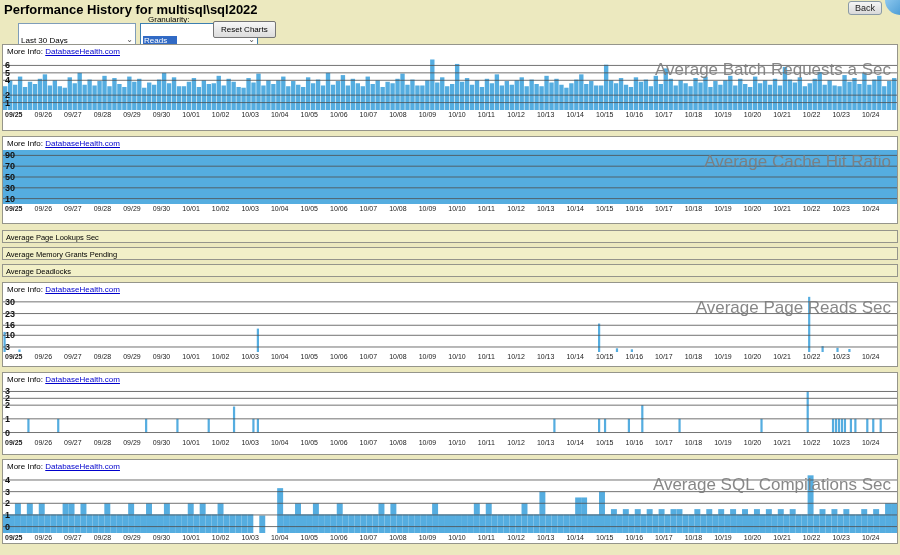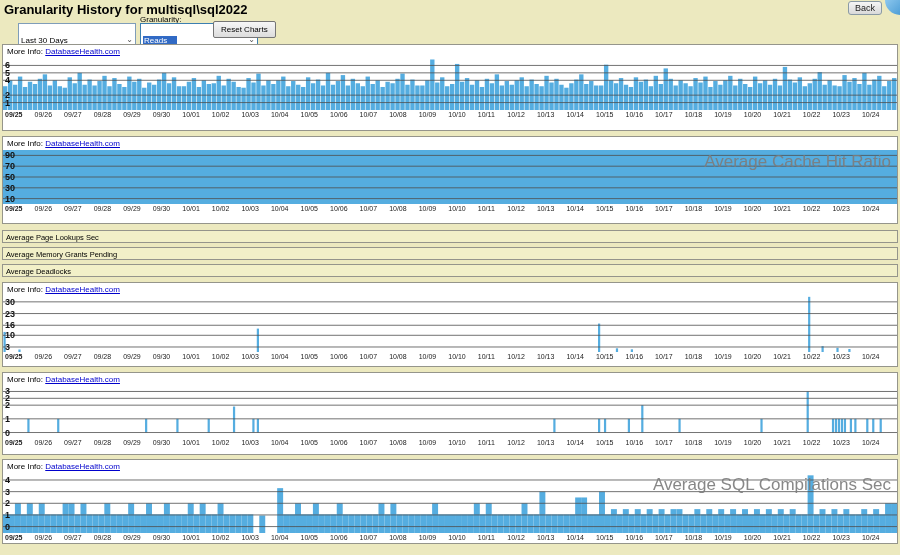--- a/index.html
+++ b/index.html
@@ -29,31 +29,31 @@
 
   .collapsed{margin:0 2px;height:13px;background:#F2F0C8;border:1px solid #95958B;box-sizing:border-box;font-size:7.5px;color:#000;padding:2px 0 0 3px;cursor:pointer}
 
   .mt5{margin-top:5px}.mt6{margin-top:6px}.mt4{margin-top:4px}
   .h87{height:87px}.h88{height:88px}.h85{height:85px}.h83{height:83px}
 </style>
 </head>
 <body>
 
 <div class="header">
-  <div class="app-title">Granularity History for multisql\sql2022</div>
+  <div class="app-title">Performance History for multisql\sql2022</div>
   <button class="back-btn">Back</button>
   <div class="corner-wedge"></div>
 
   <span class="ctl-label" style="left:18px;top:24px">Time Frame:</span>
   <div class="sel" style="left:18px;top:23px">
     <span>Last 30 Days</span>
     <span class="arrow">⌄</span>
   </div>
 
-  <span class="ctl-label" style="left:140px;top:15px">Granularity:</span>
+  <span class="ctl-label" style="left:148px;top:15px">Granularity:</span>
   <div class="sel focused" style="left:140px;top:23px">
     <span class="hl">Reads</span>
     <span class="arrow">⌄</span>
   </div>
 
   <button class="reset-btn">Reset Charts</button>
 </div>
 
 <div class="panel h87">
   <div class="more-info">
@@ -246,20 +246,21 @@
         <line x1="0" y1="14.857142857142854" x2="890" y2="14.857142857142854" stroke="#4F4F4F" stroke-width="0.8"></line>
         <line x1="0" y1="22.28571428571429" x2="890" y2="22.28571428571429" stroke="#4F4F4F" stroke-width="0.8"></line>
         <line x1="0" y1="37.142857142857146" x2="890" y2="37.142857142857146" stroke="#4F4F4F" stroke-width="0.8"></line>
         <line x1="0" y1="44.57142857142857" x2="890" y2="44.57142857142857" stroke="#4F4F4F" stroke-width="0.8"></line>
         <text x="2" y="10.42857142857143" font-size="9" font-weight="bold" fill="#111" font-family="Liberation Sans, sans-serif">6</text>
         <text x="2" y="17.857142857142854" font-size="9" font-weight="bold" fill="#111" font-family="Liberation Sans, sans-serif">5</text>
         <text x="2" y="25.28571428571429" font-size="9" font-weight="bold" fill="#111" font-family="Liberation Sans, sans-serif">4</text>
         <text x="2" y="40.142857142857146" font-size="9" font-weight="bold" fill="#111" font-family="Liberation Sans, sans-serif">2</text>
         <text x="2" y="47.57142857142857" font-size="9" font-weight="bold" fill="#111" font-family="Liberation Sans, sans-serif">1</text>
       </svg>
+    <div class="chart-title">Average Batch Requests a Sec</div>
   </div>
   <div class="x-axis">
       <span class="first" style="left: 2px;">09/25</span>
       <span style="left: 31.55px;">09/26</span>
       <span style="left: 61.1px;">09/27</span>
       <span style="left: 90.65px;">09/28</span>
       <span style="left: 120.2px;">09/29</span>
       <span style="left: 149.75px;">09/30</span>
       <span style="left: 179.3px;">10/01</span>
       <span style="left: 208.85px;">10/02</span>
@@ -368,20 +369,21 @@
         <line x1="0" y1="17.55223880597015" x2="890" y2="17.55223880597015" stroke="#4F4F4F" stroke-width="0.8"></line>
         <line x1="0" y1="29.253731343283583" x2="890" y2="29.253731343283583" stroke="#4F4F4F" stroke-width="0.8"></line>
         <line x1="0" y1="39.28358208955224" x2="890" y2="39.28358208955224" stroke="#4F4F4F" stroke-width="0.8"></line>
         <line x1="0" y1="50.985074626865675" x2="890" y2="50.985074626865675" stroke="#4F4F4F" stroke-width="0.8"></line>
         <text x="2" y="8.850746268656714" font-size="9" font-weight="bold" fill="#111" font-family="Liberation Sans, sans-serif">30</text>
         <text x="2" y="20.55223880597015" font-size="9" font-weight="bold" fill="#111" font-family="Liberation Sans, sans-serif">23</text>
         <text x="2" y="32.25373134328358" font-size="9" font-weight="bold" fill="#111" font-family="Liberation Sans, sans-serif">16</text>
         <text x="2" y="42.28358208955224" font-size="9" font-weight="bold" fill="#111" font-family="Liberation Sans, sans-serif">10</text>
         <text x="2" y="53.985074626865675" font-size="9" font-weight="bold" fill="#111" font-family="Liberation Sans, sans-serif">3</text>
       </svg>
+    <div class="chart-title">Average Page Reads Sec</div>
   </div>
   <div class="x-axis">
       <span class="first" style="left: 2px;">09/25</span>
       <span style="left: 31.55px;">09/26</span>
       <span style="left: 61.1px;">09/27</span>
       <span style="left: 90.65px;">09/28</span>
       <span style="left: 120.2px;">09/29</span>
       <span style="left: 149.75px;">09/30</span>
       <span style="left: 179.3px;">10/01</span>
       <span style="left: 208.85px;">10/02</span>

